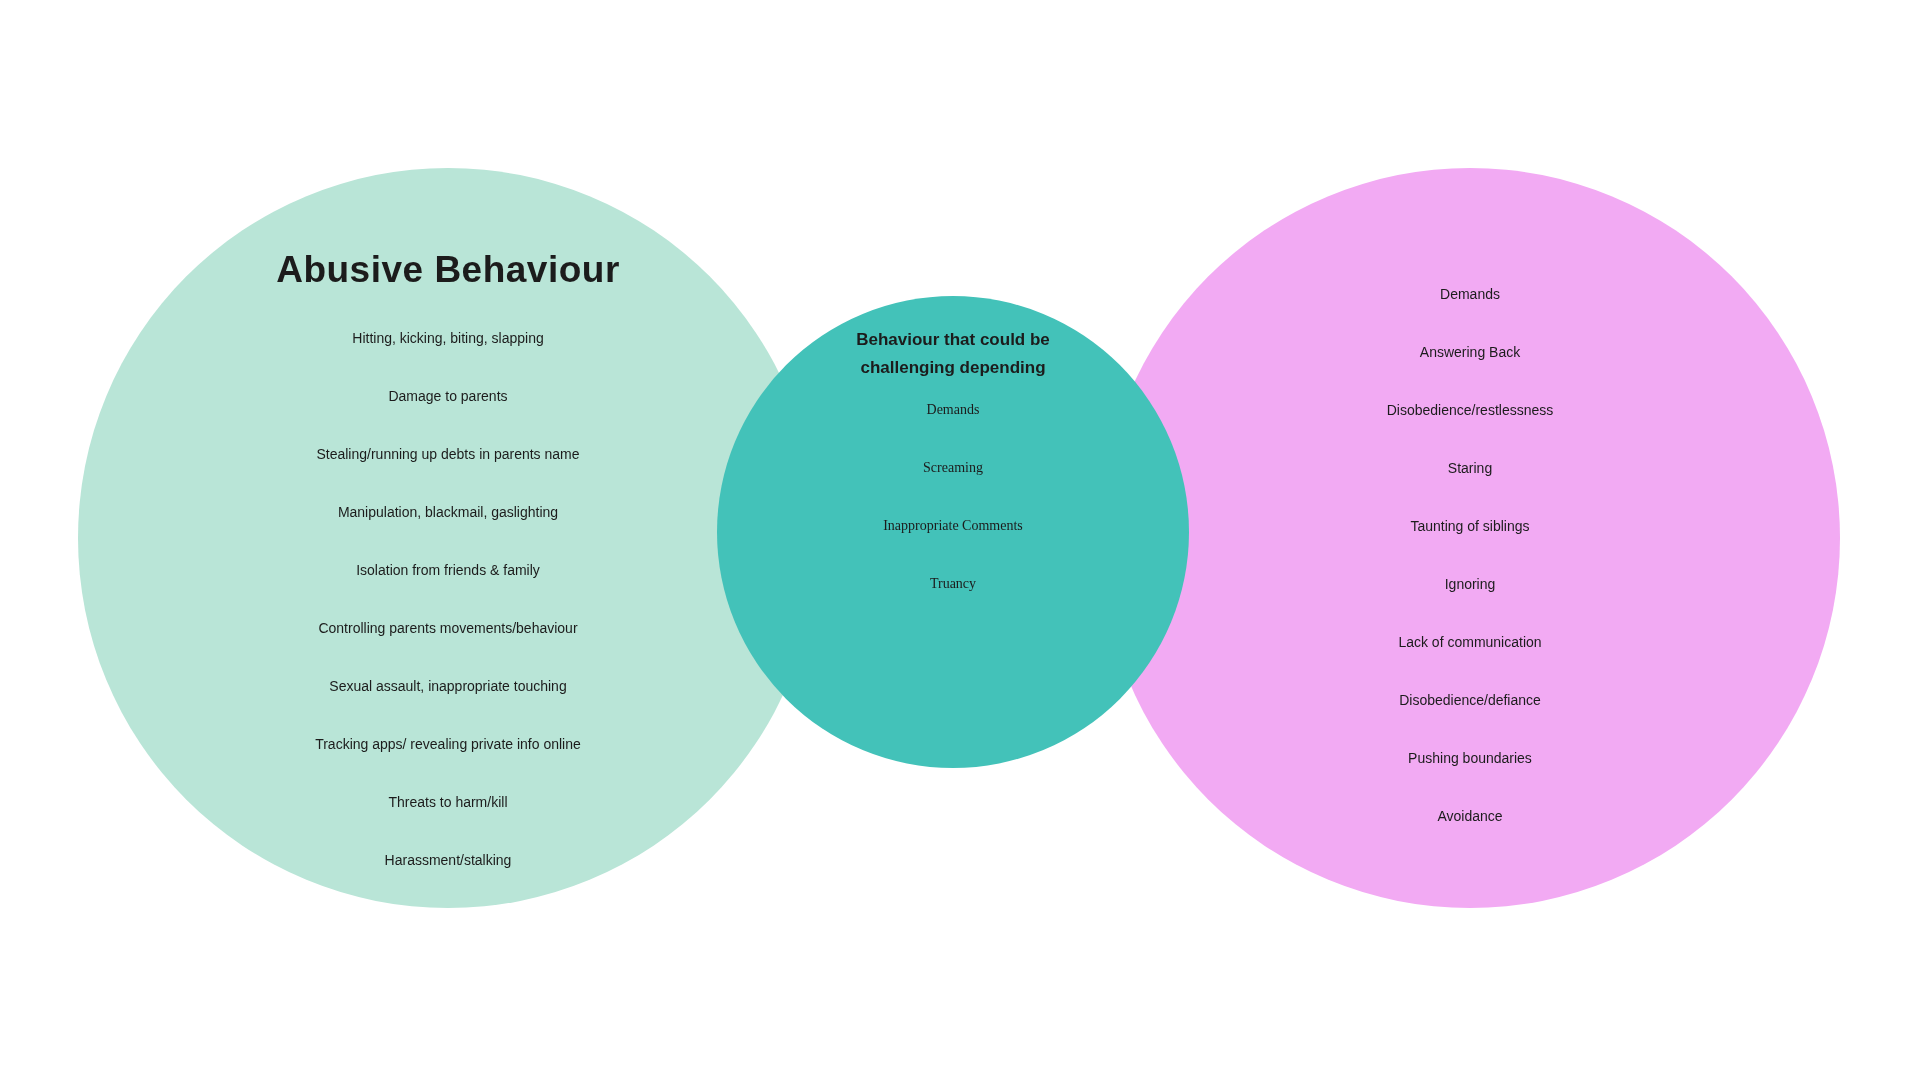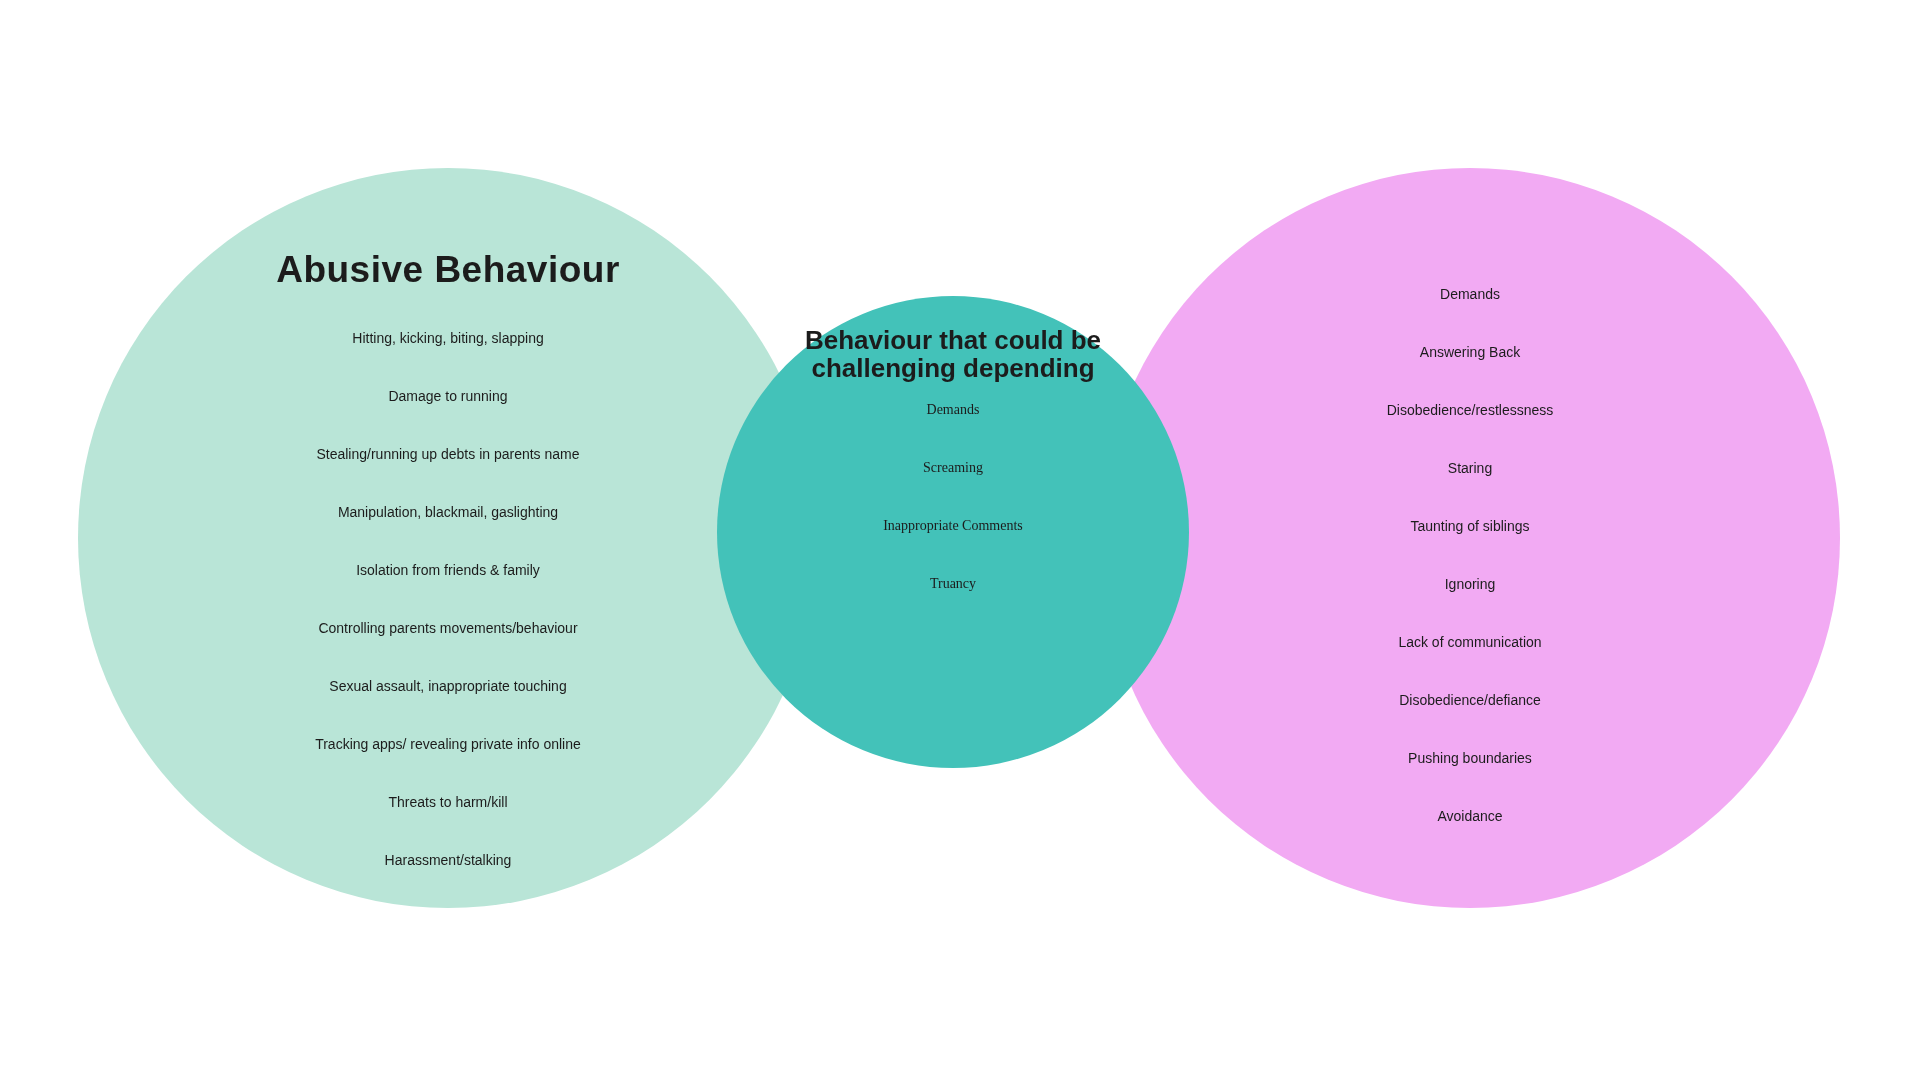--- a/index.html
+++ b/index.html
@@ -53,41 +53,41 @@
     margin-top: 36px;
     align-items: center;
   }
   .item {
     font-size: 14px;
     line-height: 21px;
     font-weight: 500;
     white-space: nowrap;
   }
   .mid-title-line {
-    font-size: 26px;
+    font-size: 17px;
     font-weight: bold;
     line-height: 28px;
   }
   .circle-mid .item-list {
     margin-top: 17px;
     font-family: Liberation Serif, serif;
   }
 </style>
 </head>
 <body>
 
 <div class="canvas">
 
   <div class="circle circle-left">
     <div class="circle-title">Abusive Behaviour</div>
     <div class="item-list">
 
         <div class="item">Hitting, kicking, biting, slapping</div>
 
-        <div class="item">Damage to running</div>
+        <div class="item">Damage to parents</div>
 
         <div class="item">Stealing/running up debts in parents name</div>
 
         <div class="item">Manipulation, blackmail, gaslighting</div>
 
         <div class="item">Isolation from friends &amp; family</div>
 
         <div class="item">Controlling parents movements/behaviour</div>
 
         <div class="item">Sexual assault, inappropriate touching</div>

